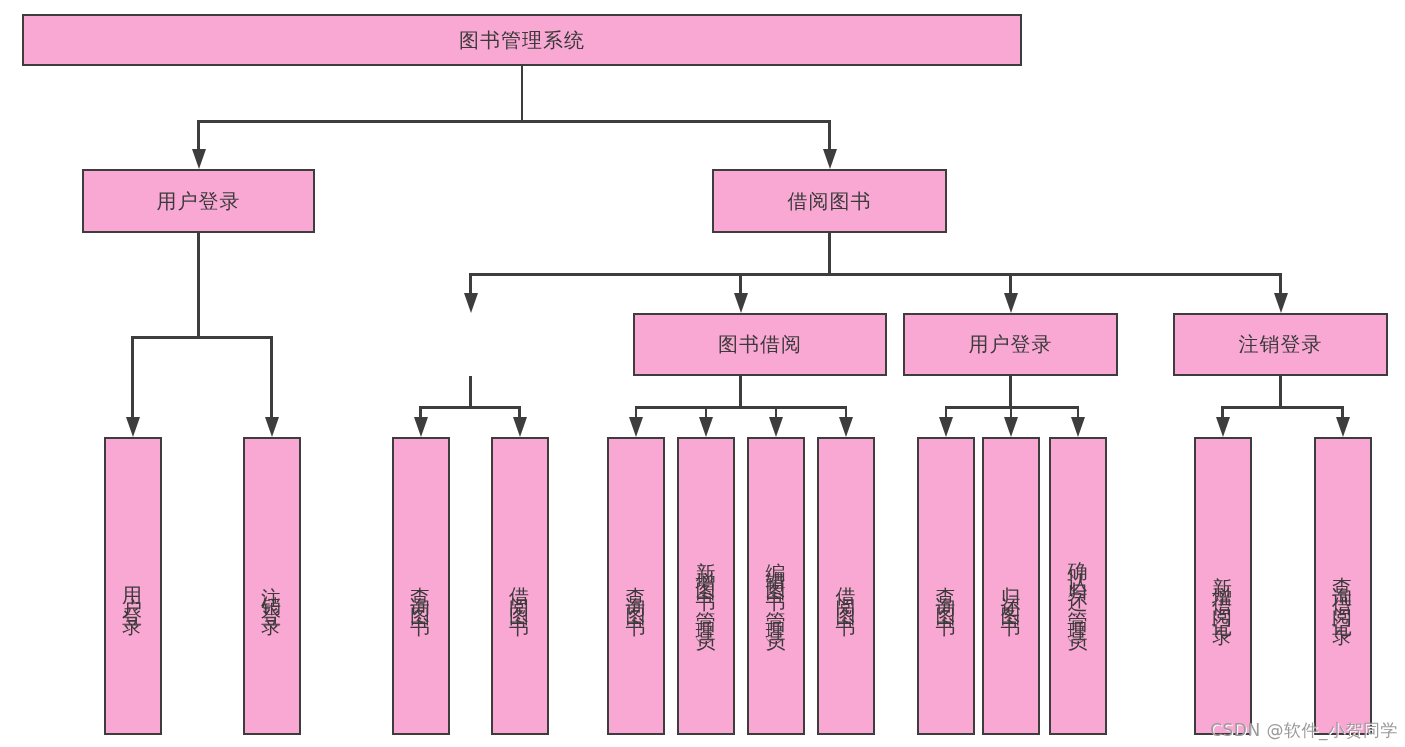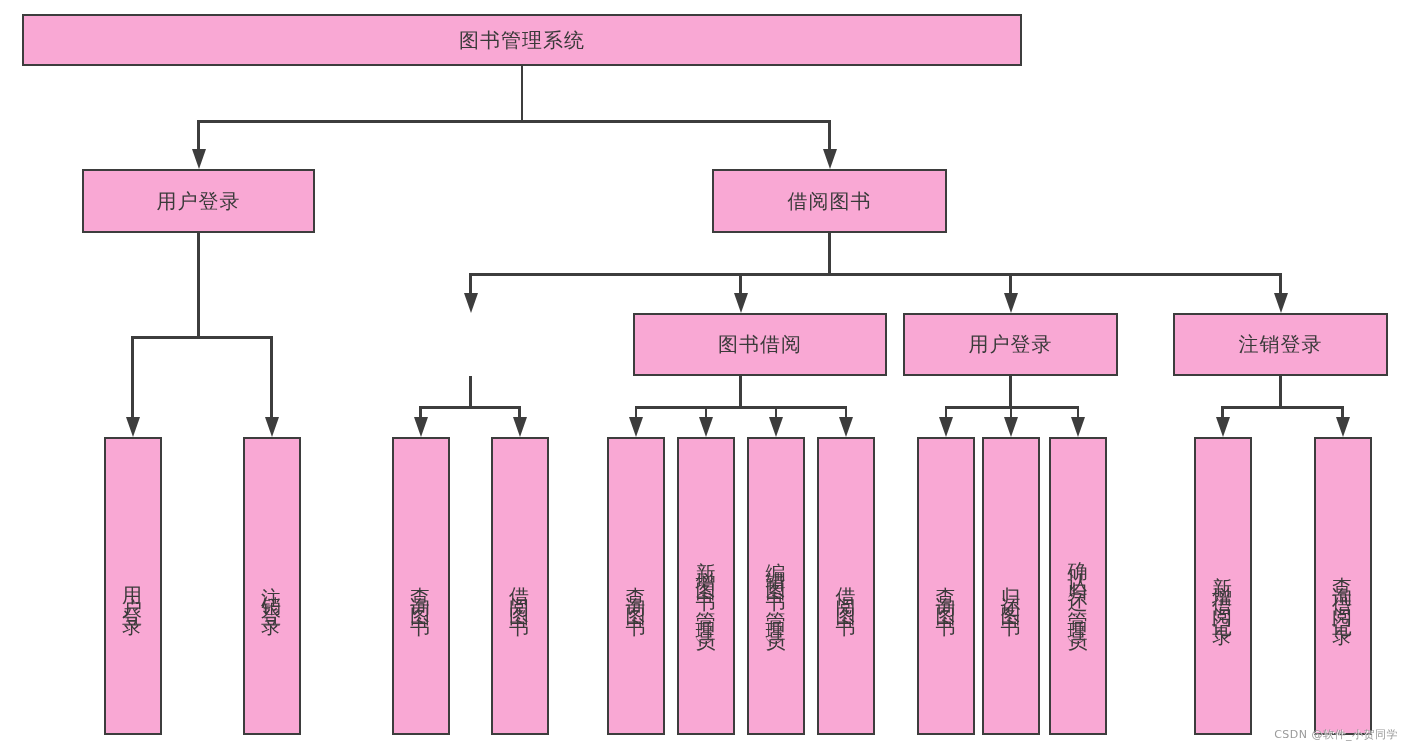--- a/index.html
+++ b/index.html
@@ -18,21 +18,21 @@
     padding-top:10px;
   }
   .vline,.hline{position:absolute;background:#3d3d3d;}
   .vline{width:2.5px;}
   .hline{height:2.5px;}
   .ahead{position:absolute;width:0;height:0;
     border-left:7px solid transparent;border-right:7px solid transparent;
     border-top:20px solid #3d3d3d;}
   .watermark{
     position:absolute;right:7px;bottom:5px;
-    color:#9a9a9a;font-size:11px;letter-spacing:0.5px;
+    color:#9a9a9a;font-size:17px;letter-spacing:0.5px;
     text-shadow:1px 1px 0 #ffffff;
     margin-left:28px;
   }
 </style>
 </head>
 <body>
 
 <div class="stage">
 
   <div class="node" style="left:22px;top:14px;width:1000px;height:52px">图书管理系统</div>

